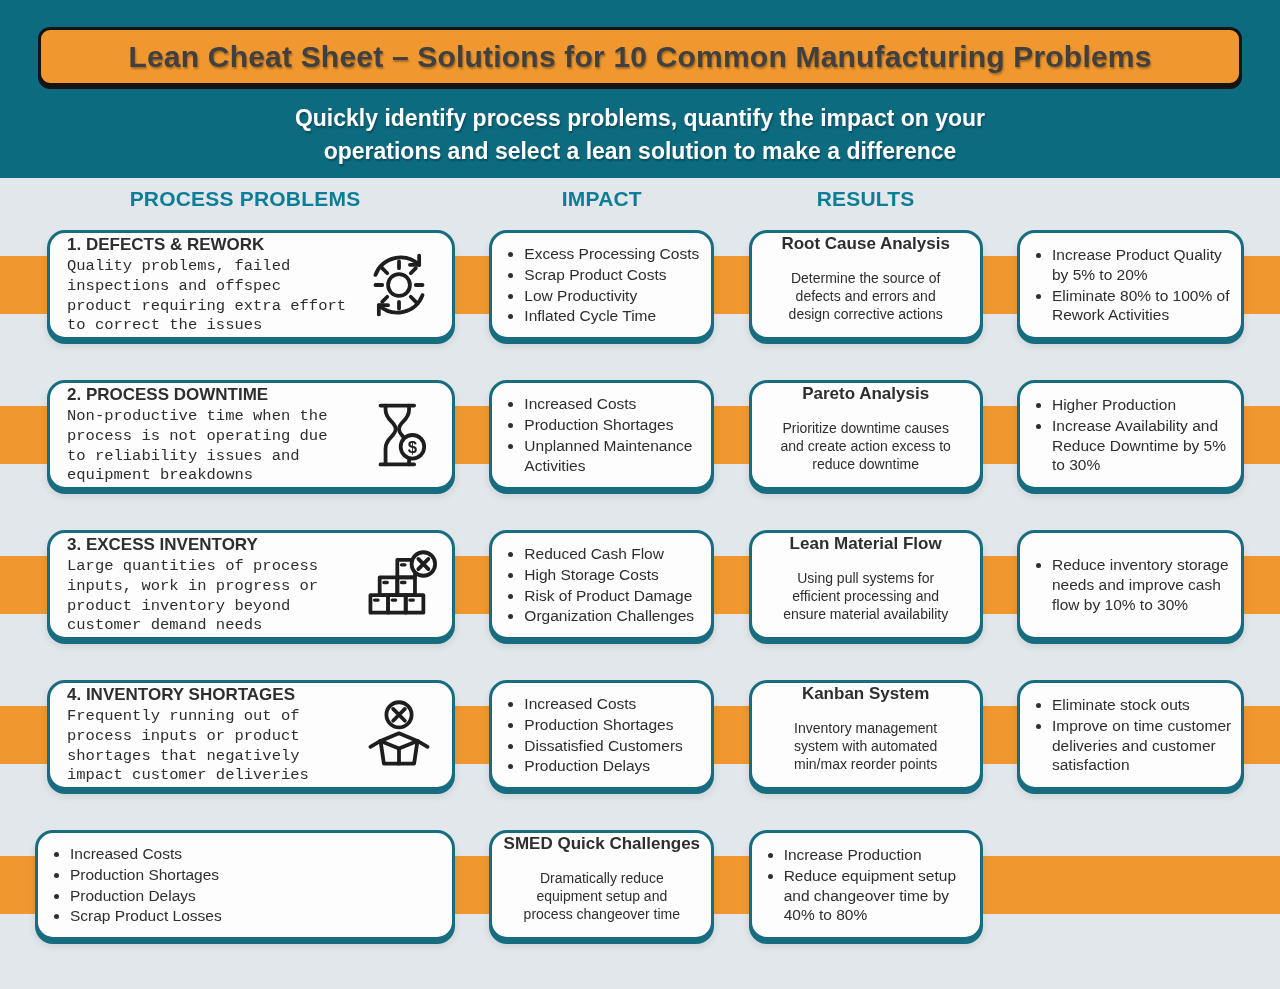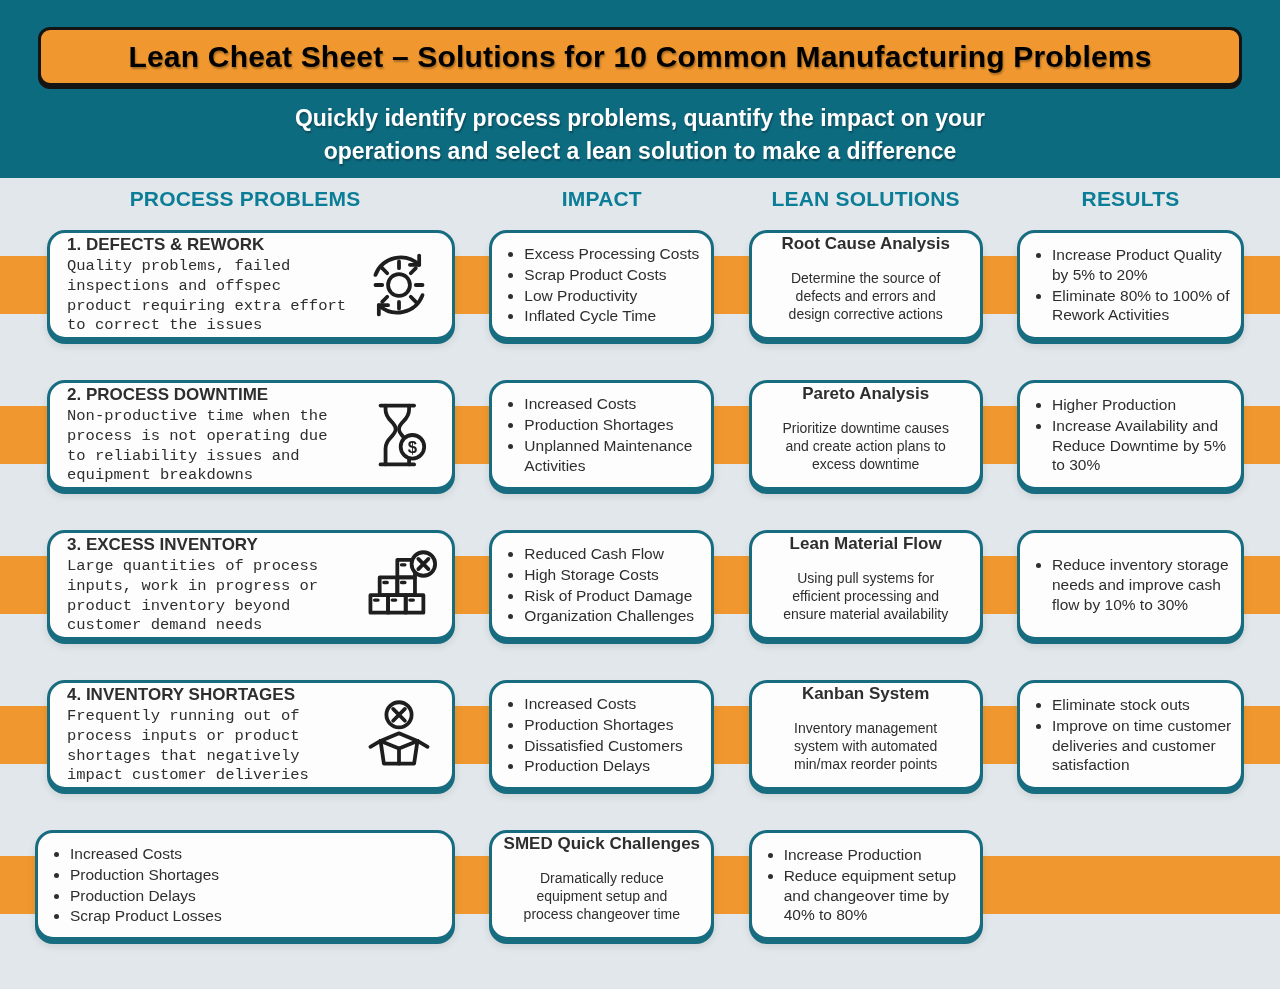--- a/index.html
+++ b/index.html
@@ -24,21 +24,21 @@
     padding-top:27px;
   }
   .title-box{
     margin:0 38px;height:59px;
     background:var(--orange);
     border:3px solid #141414;border-radius:12px;
     box-shadow:0 3px 0 #141414;
     display:flex;align-items:center;justify-content:center;
   }
   .title-box h1{
-    margin:0;font-size:30px;font-weight:bold;color:#000000;
+    margin:0;font-size:30px;font-weight:bold;color:#404040;
     letter-spacing:.2px;white-space:nowrap;
     text-shadow:1px 2px 2px rgba(0,0,0,.3);
   }
   .subtitle{
     margin:16px 0 0;text-align:center;color:#ffffff;
     font-size:23px;font-weight:bold;line-height:1.42;
     text-shadow:1px 2px 2px rgba(0,0,0,.3);
   }
   
   .content{padding-top:8px;}
@@ -99,21 +99,20 @@
     <h1>Lean Cheat Sheet – Solutions for 10 Common Manufacturing Problems</h1>
   </div>
   <p class="subtitle"><span>Quickly identify process problems, quantify the impact on your</span><br><span>operations and select a lean solution to make a difference</span></p>
 </header>
 
 <main class="content">
 
   <div class="col-headers grid4">
     <div class="col-h">PROCESS PROBLEMS</div>
     <div class="col-h">IMPACT</div>
-    <div class="col-h">LEAN SOLUTIONS</div>
     <div class="col-h">RESULTS</div>
   </div>
 
   <div class="rows">
 
     <section class="row grid4">
       <div class="band"></div>
       <div class="card problem">
         <div class="ptext">
           <h2>1. DEFECTS &amp; REWORK</h2>
@@ -169,21 +168,21 @@
       </div>
       <div class="card listcard">
         <ul>
             <li>Increased Costs</li>
             <li>Production Shortages</li>
             <li>Unplanned Maintenance Activities</li>
           </ul>
       </div>
       <div class="card solution">
         <h2>Pareto Analysis</h2>
-        <p>Prioritize downtime causes and create action plans to excess downtime</p>
+        <p>Prioritize downtime causes and create action excess to reduce downtime</p>
       </div>
       <div class="card listcard">
         <ul>
             <li>Higher Production</li>
             <li>Increase Availability and Reduce Downtime by 5% to 30%</li>
           </ul>
       </div>
     </section>
 
     <section class="row grid4">

